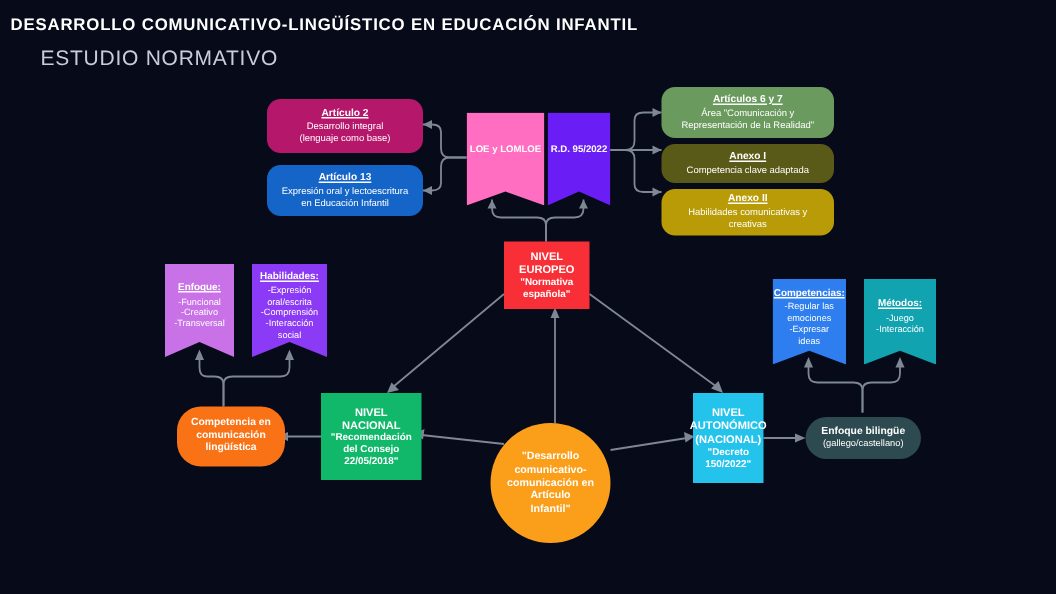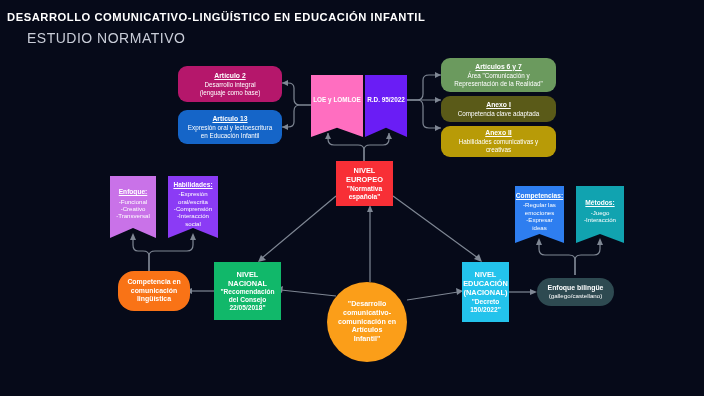--- a/index.html
+++ b/index.html
@@ -162,21 +162,21 @@
   <div class="node sq" style="left:214px;top:262px;width:67px;height:58px;background:#11b86a;">
     <span class="ln">NIVEL</span>
     <span class="ln">NACIONAL</span>
     <span class="ln sub">"Recomendación</span>
     <span class="ln sub">del Consejo</span>
     <span class="ln sub">22/05/2018"</span>
   </div>
 
   <div class="node sq" style="left:462px;top:262px;width:47px;height:60px;background:#23c3ec;">
     <span class="ln">NIVEL</span>
-    <span class="ln">EDUCACIÓN</span>
+    <span class="ln">AUTONÓMICO</span>
     <span class="ln">(NACIONAL)</span>
     <span class="ln sub">"Decreto</span>
     <span class="ln sub">150/2022"</span>
   </div>
 
   <div class="node ribbon" style="left:110px;top:176px;width:46px;height:62px;background:#c972e8;">
     <span class="hd">Enfoque:</span>
     <span class="ln">-Funcional</span>
     <span class="ln">-Creativo</span>
     <span class="ln">-Transversal</span>
@@ -212,17 +212,17 @@
 
   <div class="node pill" style="left:537px;top:278px;width:77px;height:28px;background:#2e4a51;">
     <span class="ln">Enfoque bilingüe</span>
     <span class="ln sub">(gallego/castellano)</span>
   </div>
 
   <div class="node circle" style="left:327px;top:282px;width:80px;height:80px;background:#fb9e19;">
     <span class="ln">"Desarrollo</span>
     <span class="ln">comunicativo-</span>
     <span class="ln">comunicación en</span>
-    <span class="ln">Artículos</span>
+    <span class="ln">Artículo</span>
     <span class="ln">Infantil"</span>
   </div>
 
 </div>
 
 </body></html>

